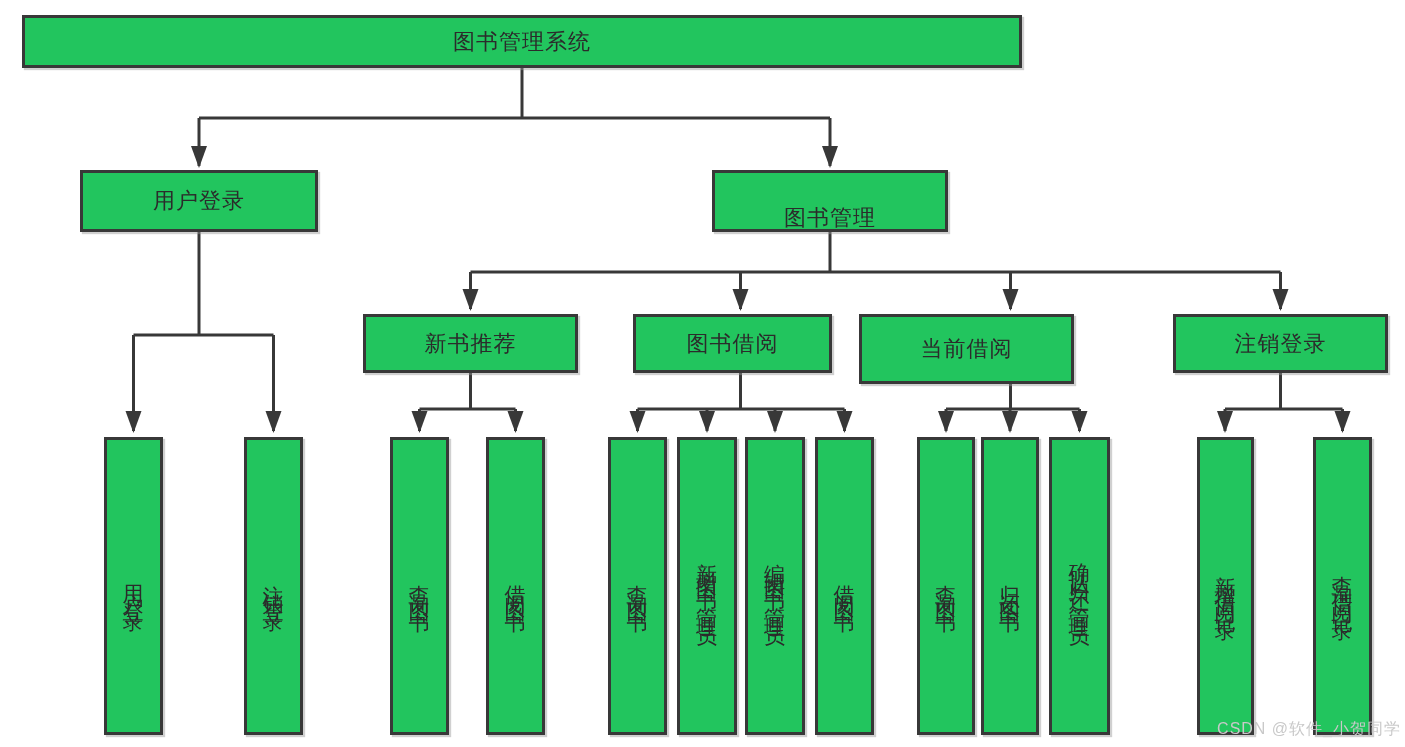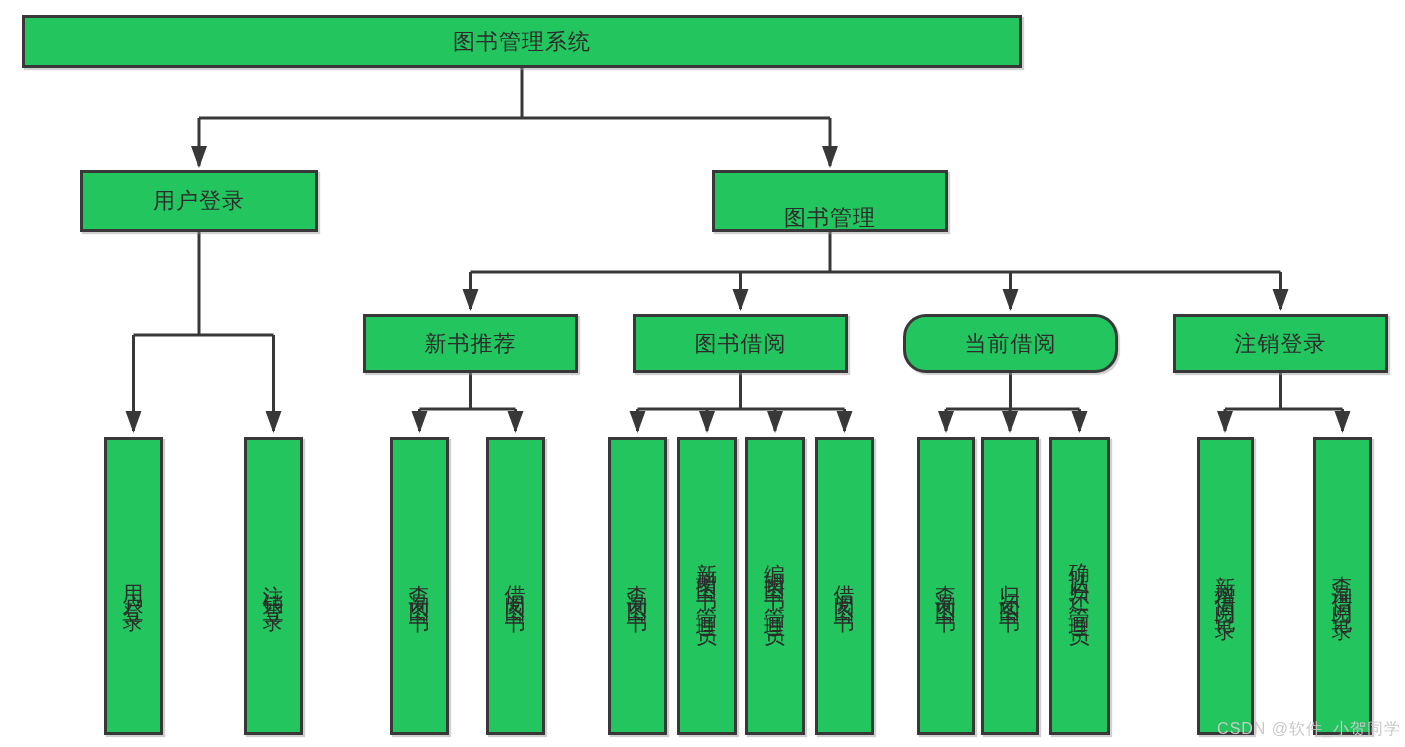--- a/index.html
+++ b/index.html
@@ -126,24 +126,24 @@
   <div class="box h" style="left:80px; top:170px; width:238px; height:62px;">
     <span class="lbl">用户登录</span>
   </div>
   <div class="box h" style="left:712px; top:170px; width:236px; height:62px;align-items:flex-end;">
     <span class="lbl">图书管理</span>
   </div>
 
   <div class="box h" style="left:363px; top:314px; width:215px; height:59px;">
     <span class="lbl">新书推荐</span>
   </div>
-  <div class="box h" style="left:633px; top:314px; width:215px; height:59px;">
+  <div class="box h" style="left:633px; top:314px; width:199px; height:59px;">
     <span class="lbl">图书借阅</span>
   </div>
-  <div class="box h" style="left:903px; top:314px; width:215px; height:59px;border-radius:23px;">
+  <div class="box h" style="left:859px; top:314px; width:215px; height:70px;">
     <span class="lbl">当前借阅</span>
   </div>
   <div class="box h" style="left:1173px; top:314px; width:215px; height:59px;">
     <span class="lbl">注销登录</span>
   </div>
 
   <div class="box v" style="left:104px; top:437px; width:59px; height:298px;">
     <span class="lbl">用户登录</span>
   </div>
   <div class="box v" style="left:244px; top:437px; width:59px; height:298px;">

